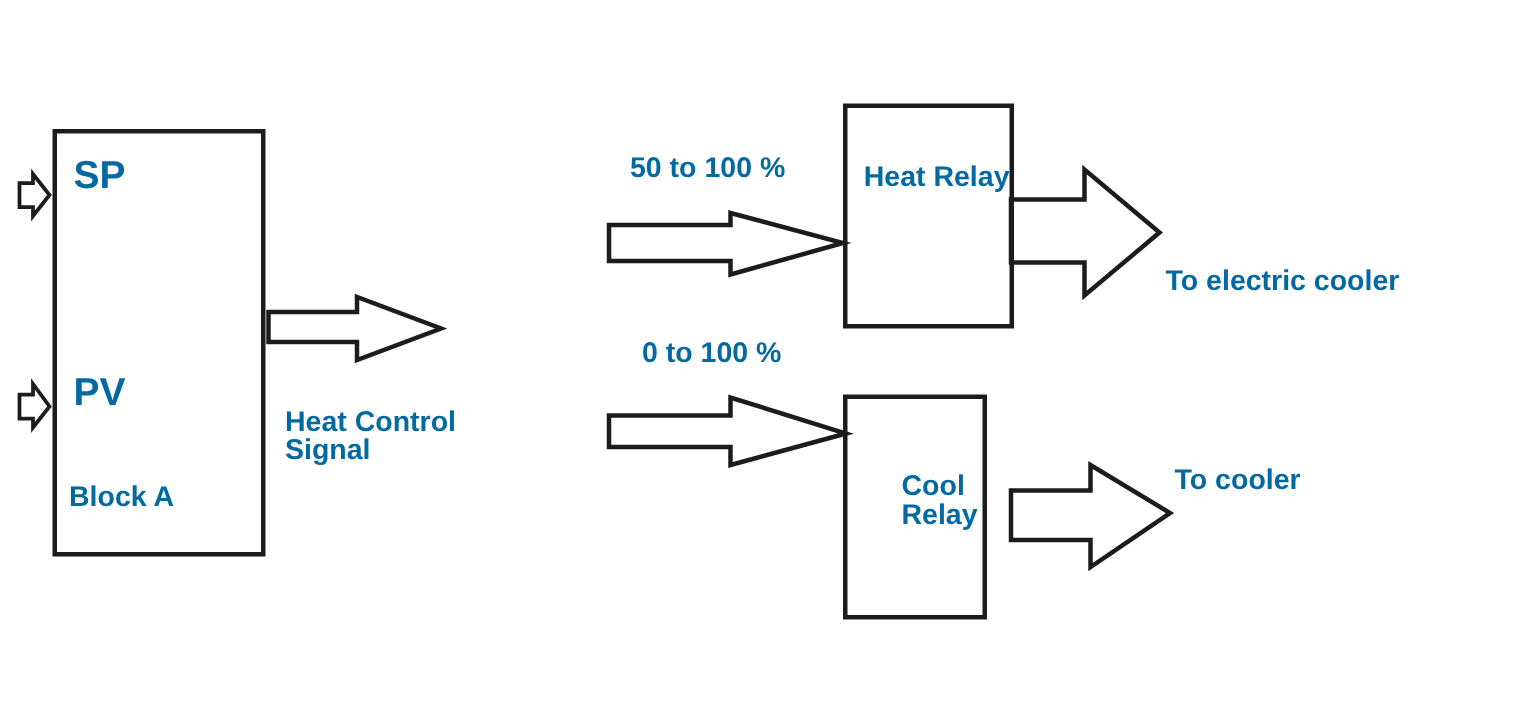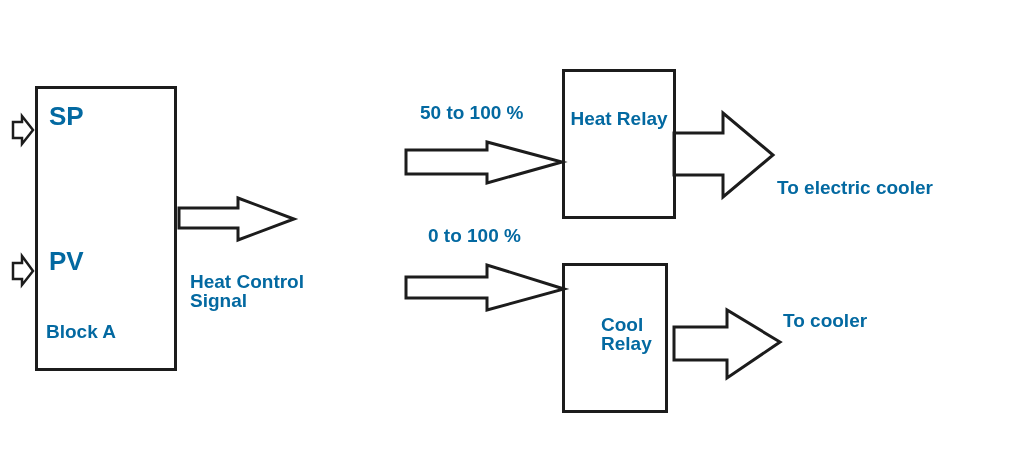--- a/index.html
+++ b/index.html
@@ -21,21 +21,21 @@
   }
   .block {
     position: absolute;
     border: 3px solid #1c1c1c;
     background: transparent;
     z-index: 2;
   }
   .block-a        { left: 35px;  top: 86px;  width: 142px; height: 285px; }
   .heat-controller{ left: 295px; top: 140px; width: 111px; height: 158px; }
   .heat-relay     { left: 562px; top: 69px;  width: 114px; height: 150px; }
-  .cool-relay     { left: 562px; top: 263px; width: 106px; height: 150px; }
+  .cool-relay     { left: 562px; top: 263px; width: 96px; height: 150px; }
 
   .txt {
     position: absolute;
     font-weight: bold;
     font-size: 19px;
     line-height: 19px;
     white-space: pre-line;
     z-index: 3;
   }
   .txt-big {
@@ -43,21 +43,21 @@
     font-weight: bold;
     font-size: 26px;
     line-height: 30px;
     z-index: 3;
   }
   .sp-label       { left: 11px; top: 12px; }
   .pv-label       { left: 11px; top: 157px; }
   .block-a-name   { left: 8px;  top: 233px; text-align: right; }
   .hc-title       { left: 17px; top: 34px; }
   .hc-name        { left: 9px;  top: 117px; }
-  .hr-title       { left: 0;    top: 37px; width: 108px; text-align: center; }
+  .hr-title       { left: 0;    top: 37px; width: 108px; text-align: right; }
   .cr-title       { left: 36px; top: 49px; }
 
   .ann-heat-signal   { left: 190px; top: 256px; margin-top: 16px; }
   .ann-heat-range    { left: 420px; top: 103px; }
   .ann-cool-range    { left: 428px; top: 226px; }
   .ann-heat-dest     { left: 777px; top: 178px; }
   .ann-cool-dest     { left: 783px; top: 311px; }
 </style>
 </head>
 <body>

